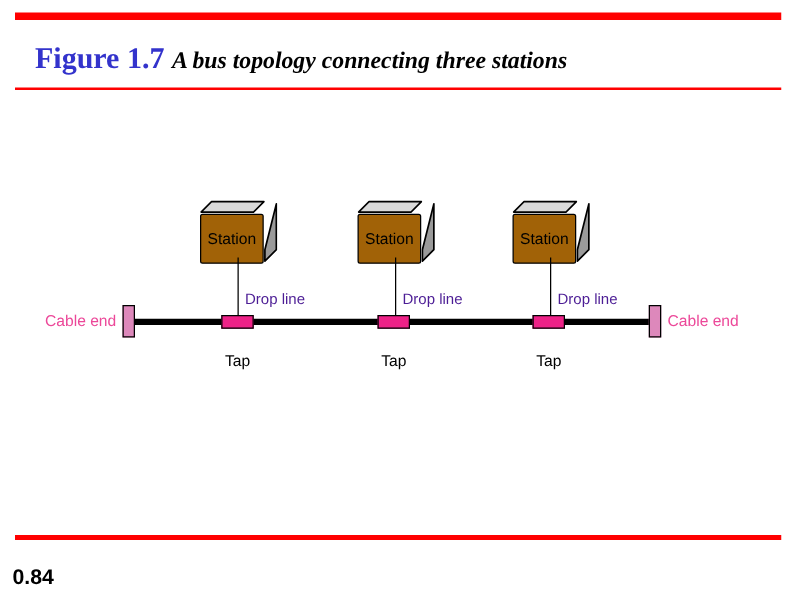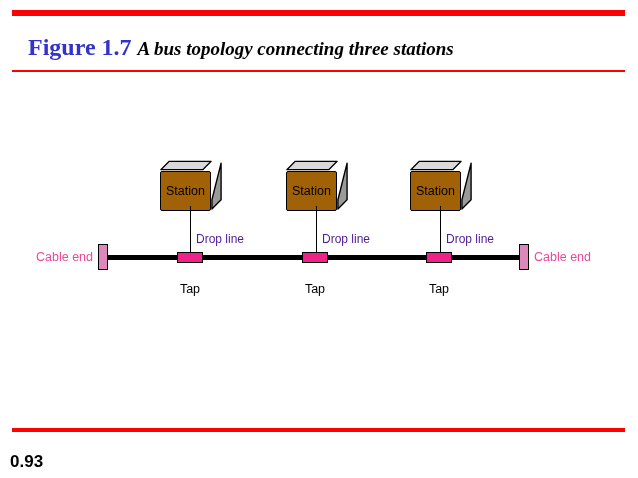--- a/index.html
+++ b/index.html
@@ -248,15 +248,15 @@
         <span class="station-label">Station</span>
       </div>
     </div>
     <div class="drop-line" style="left:440px;"></div>
     <div class="drop-line-label" style="left:446px;">Drop line</div>
     <div class="tap" style="left:426px;"></div>
     <div class="tap-label" style="left:419px;">Tap</div>
 
   </div>
 
-  <div id="slide-number">0.93</div>
+  <div id="slide-number">0.84</div>
 
 </div>
 
 </body></html>

